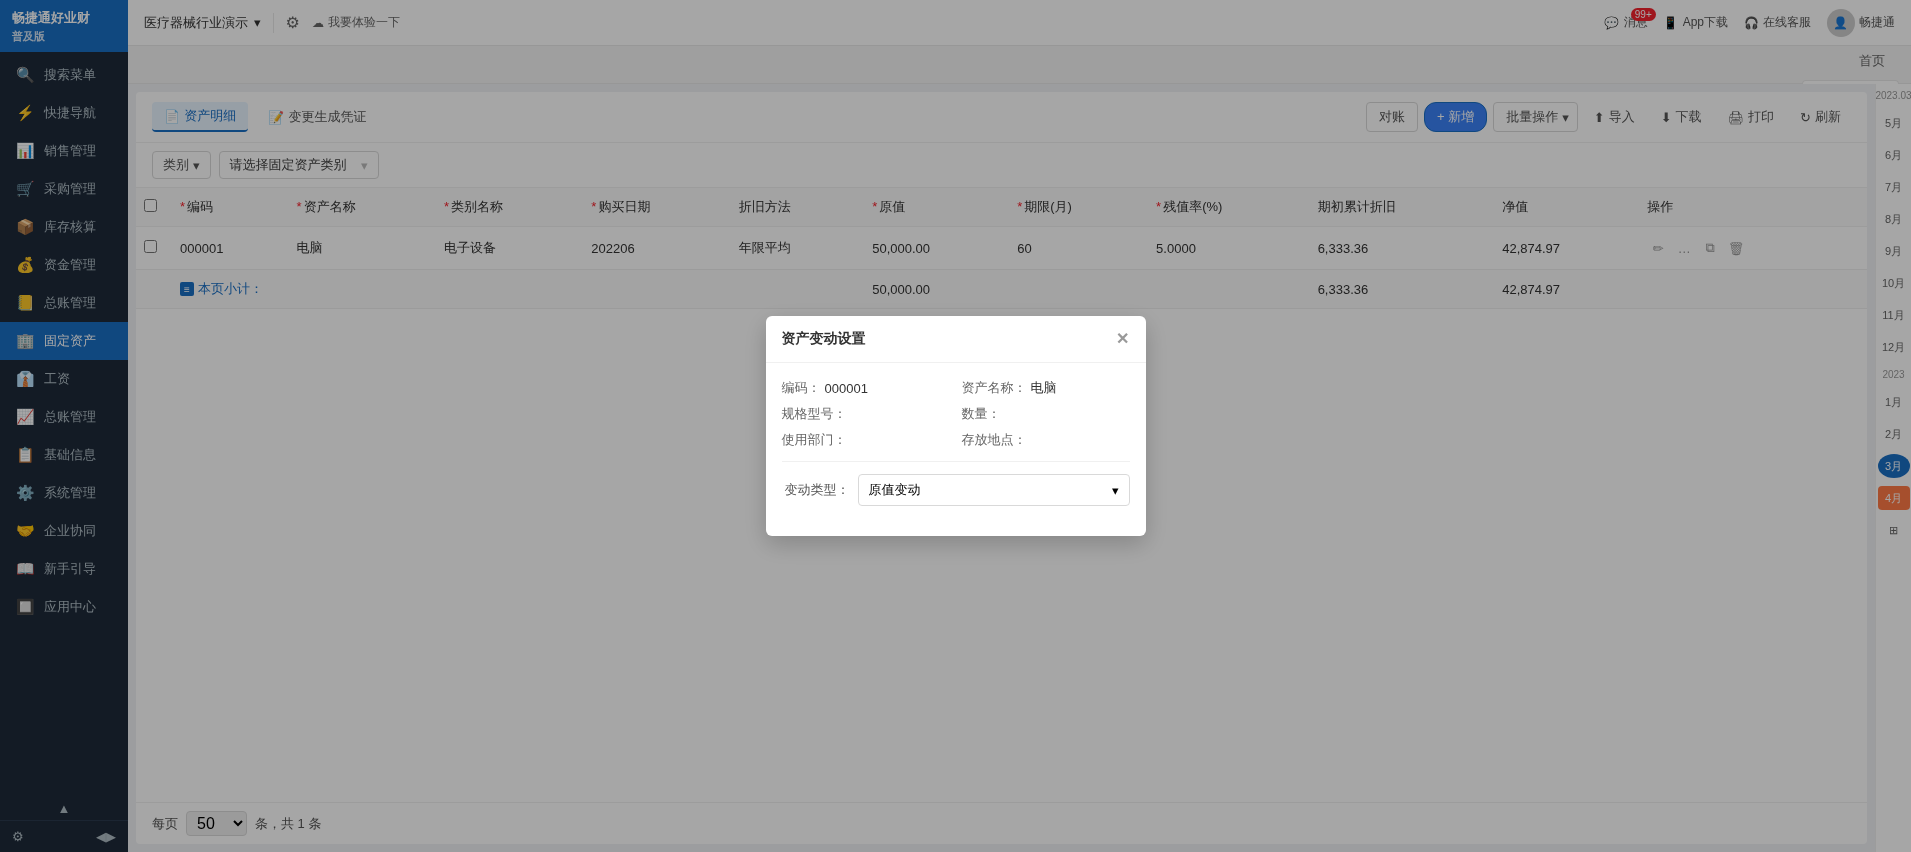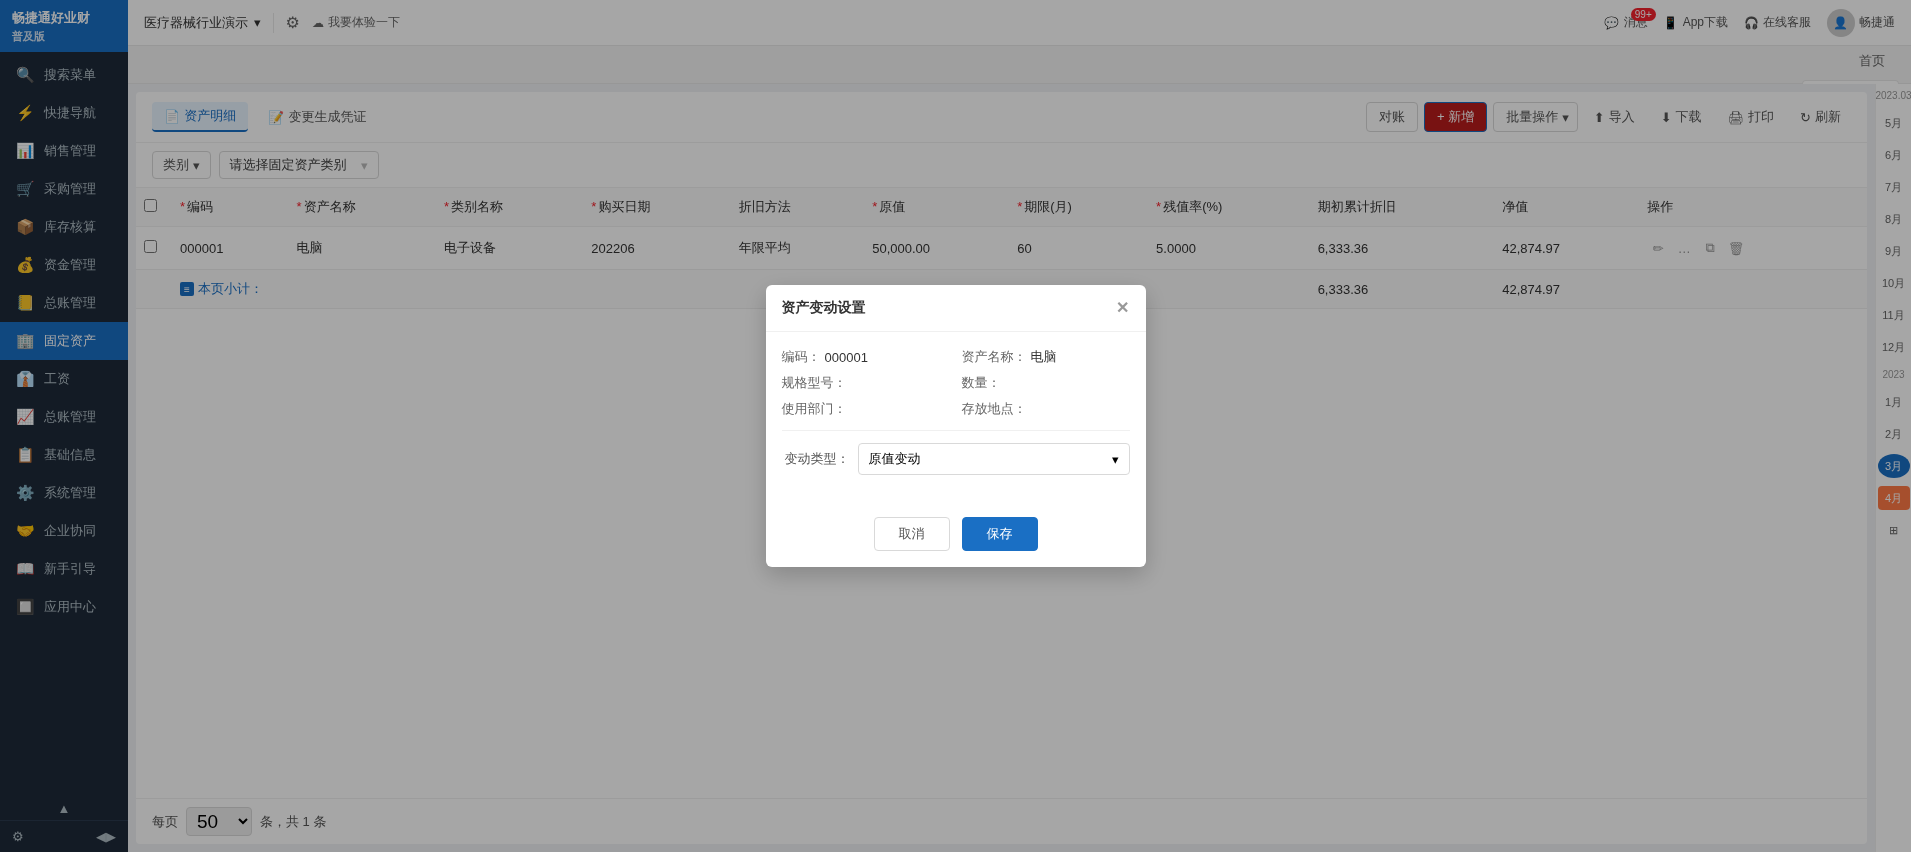--- a/index.html
+++ b/index.html
@@ -225,23 +225,24 @@
       gap: 4px;
       padding: 5px 12px;
       font-size: 13px;
       cursor: pointer;
       border: 1px solid #d9d9d9;
       border-radius: 4px;
       background: white;
       color: #555;
     }
     .action-btn.primary {
-      background: #b91c1c;
+      background: #3b82f6;
       color: white;
       border-color: #1a6fc4;
+      border-radius: 12px;
     }
     .action-btn.has-dropdown { padding-right: 8px; }
     .action-right { margin-left: auto; display: flex; align-items: center; gap: 6px; }
     .icon-btn {
       display: flex;
       align-items: center;
       gap: 4px;
       padding: 5px 10px;
       cursor: pointer;
       color: #555;
@@ -378,21 +379,21 @@
       padding: 8px 16px;
       border-top: 1px solid #f0f0f0;
       gap: 8px;
       font-size: 13px;
       color: #555;
     }
     .page-size-select {
       border: 1px solid #d9d9d9;
       border-radius: 4px;
       padding: 2px 6px;
-      font-size: 19px;
+      font-size: 16px;
     }
 
     
     .modal-overlay {
       position: fixed;
       top: 0; left: 0; right: 0; bottom: 0;
       background: rgba(0,0,0,0.35);
       display: flex;
       align-items: center;
       justify-content: center;
@@ -810,18 +811,14 @@
       </div>
       <div class="modal-divider"></div>
       <div class="modal-form-row">
         <span class="modal-form-label">变动类型：</span>
         <div class="modal-form-select">
           <span>原值变动</span>
           <span>▾</span>
         </div>
       </div>
     </div>
-    <div class="modal-footer">
-      <button class="btn-cancel">取消</button>
-      <button class="btn-save">保存</button>
-    </div>
   </div>
 </div>
 
 </body></html>

